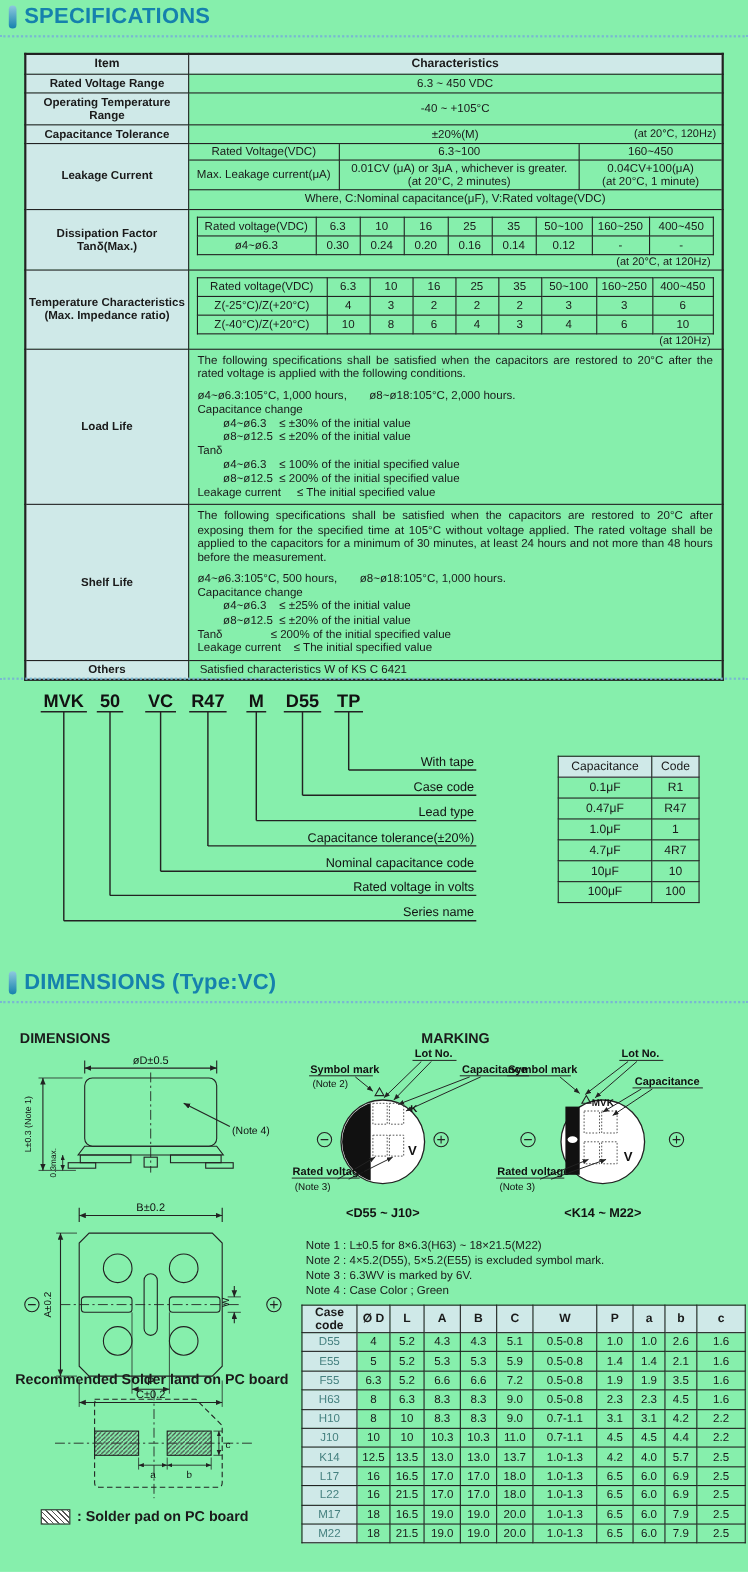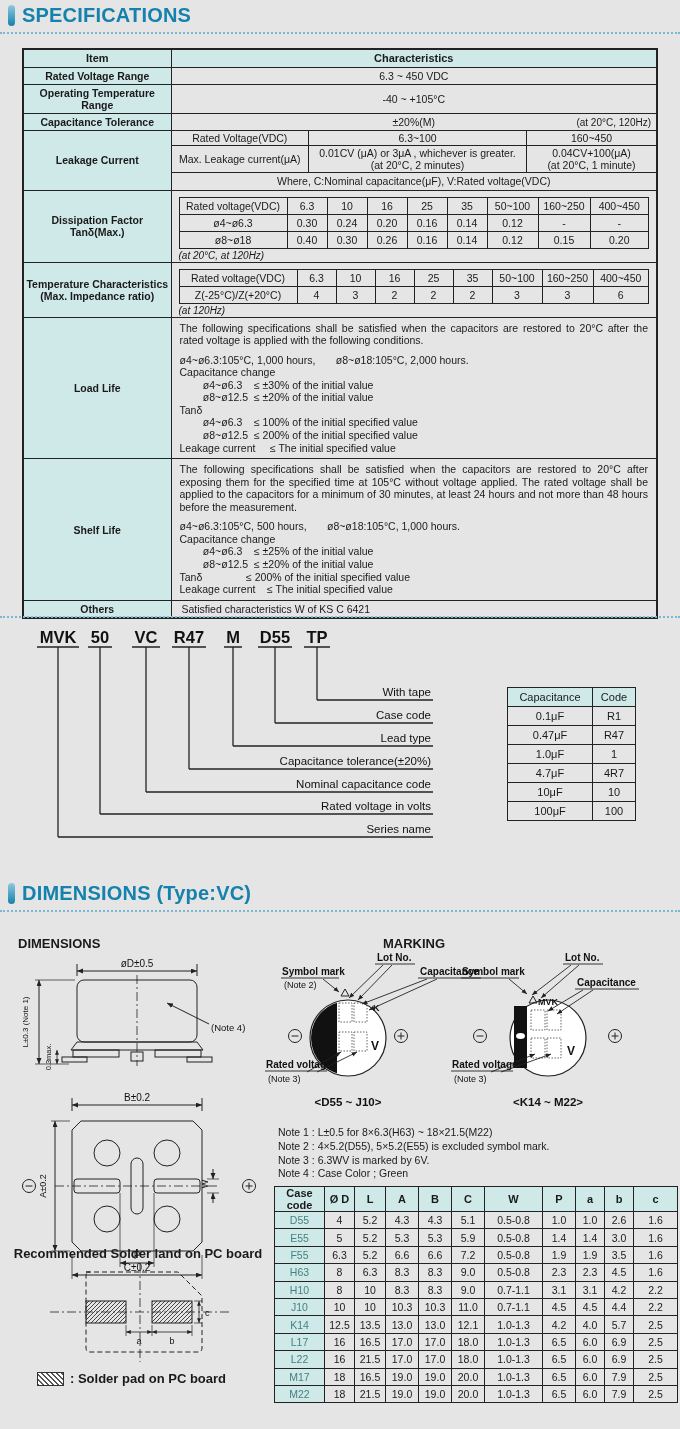--- a/index.html
+++ b/index.html
@@ -1,17 +1,17 @@
 <!DOCTYPE html>
 <html><head>
 <meta charset="utf-8">
 <style>
   * { margin:0; padding:0; box-sizing:border-box; }
   body { background:#fff; font-family:"Liberation Sans", sans-serif; color:#1a1a1a; }
-  .page { position:relative; width:680px; height:1429px; background:#e5e5e5; overflow:hidden; }
+  .page { position:relative; width:680px; height:1429px; background:#86efac; overflow:hidden; }
 
   
   .sec-head { position:absolute; left:8px; display:flex; align-items:center; gap:7px; }
   .sec-bar { width:7px; height:21px; border-radius:3.5px; background:linear-gradient(#8ec9de,#1581ad); }
   .sec-title { font-size:20px; font-weight:bold; color:#1581ad; letter-spacing:0.2px; }
   .dotted { position:absolute; left:0; width:680px; border-top:2px dotted #79b7d2; }
 
   
   table { border-collapse:collapse; }
   .spec { position:absolute; left:22px; top:48px; width:636px; table-layout:fixed; border:2px solid #222; }
@@ -24,21 +24,21 @@
   .subcell { padding:0 !important; }
   .inner { width:100%; table-layout:fixed; }
   .inner td { border:1px solid #222; font-size:10.5px; text-align:center; padding:1px 3px; }
   .inner tr:first-child td { border-top:none; }
   .inner tr:last-child td { border-bottom:none; }
   .inner td:first-child { border-left:none; }
   .inner td:last-child { border-right:none; }
   .boxwrap { padding:6px 7px 1px 7px !important; }
   .inner2 { width:100%; table-layout:fixed; }
   .inner2 td { border:1px solid #222; font-size:10.5px; text-align:center; padding:1px 2px; height:17px; }
-  .tnote { text-align:left; font-size:10px; padding:1px 3px 0 0;font-style:italic; }
+  .tnote { text-align:right; font-size:10px; padding:1px 3px 0 0; }
   .lifecell { padding:4px 8px !important; vertical-align:top !important;border-radius:13px; }
   .para { font-size:10.5px; line-height:12.5px; text-align:justify; margin-bottom:7px; }
   .lines div { font-size:10.5px; line-height:12.6px; white-space:pre; }
   .leftpad { text-align:left !important; padding-left:10px !important; }
 
   
   .pn-svg { position:absolute; left:20px; top:626px; }
   .pn-seg { font-size:16.5px; font-weight:bold; }
   .pn-lab { font-size:11.5px; }
   .cap-table { position:absolute; left:507px; top:687px; width:129px; border:1.5px solid #222; }
@@ -164,31 +164,20 @@
                   <td>ø4~ø6.3</td>
                   <td>0.30</td>
                   <td>0.24</td>
                   <td>0.20</td>
                   <td>0.16</td>
                   <td>0.14</td>
                   <td>0.12</td>
                   <td>-</td>
                   <td>-</td>
                 </tr>
-                <tr>
-                  <td>ø8~ø18</td>
-                  <td>0.40</td>
-                  <td>0.30</td>
-                  <td>0.26</td>
-                  <td>0.16</td>
-                  <td>0.14</td>
-                  <td>0.12</td>
-                  <td>0.15</td>
-                  <td>0.20</td>
-                </tr>
               </tbody>
           </table>
           <div class="tnote">(at 20°C, at 120Hz)</div>
         </td>
       </tr>
       <tr>
         <td class="item">
           <div>Temperature Characteristics</div>
           <div>(Max. Impedance ratio)</div>
         </td>
@@ -221,20 +210,31 @@
                   <td>Z(-25°C)/Z(+20°C)</td>
                   <td>4</td>
                   <td>3</td>
                   <td>2</td>
                   <td>2</td>
                   <td>2</td>
                   <td>3</td>
                   <td>3</td>
                   <td>6</td>
                 </tr>
+                <tr>
+                  <td>Z(-40°C)/Z(+20°C)</td>
+                  <td>10</td>
+                  <td>8</td>
+                  <td>6</td>
+                  <td>4</td>
+                  <td>3</td>
+                  <td>4</td>
+                  <td>6</td>
+                  <td>10</td>
+                </tr>
               </tbody>
           </table>
           <div class="tnote">(at 120Hz)</div>
         </td>
       </tr>
       <tr>
         <td class="item">Load Life</td>
         <td class="lifecell">
           <div class="para">The following specifications shall be satisfied when the capacitors are restored to 20°C after the rated voltage is applied with the following conditions.</div>
           <div class="lines">
@@ -583,21 +583,21 @@
         <tr>
           <td>E55</td>
           <td>5</td>
           <td>5.2</td>
           <td>5.3</td>
           <td>5.3</td>
           <td>5.9</td>
           <td>0.5-0.8</td>
           <td>1.4</td>
           <td>1.4</td>
-          <td>3.0</td>
+          <td>2.1</td>
           <td>1.6</td>
         </tr>
         <tr>
           <td>F55</td>
           <td>6.3</td>
           <td>5.2</td>
           <td>6.6</td>
           <td>6.6</td>
           <td>7.2</td>
           <td>0.5-0.8</td>
@@ -644,21 +644,21 @@
           <td>4.5</td>
           <td>4.4</td>
           <td>2.2</td>
         </tr>
         <tr>
           <td>K14</td>
           <td>12.5</td>
           <td>13.5</td>
           <td>13.0</td>
           <td>13.0</td>
-          <td>12.1</td>
+          <td>13.7</td>
           <td>1.0-1.3</td>
           <td>4.2</td>
           <td>4.0</td>
           <td>5.7</td>
           <td>2.5</td>
         </tr>
         <tr>
           <td>L17</td>
           <td>16</td>
           <td>16.5</td>

